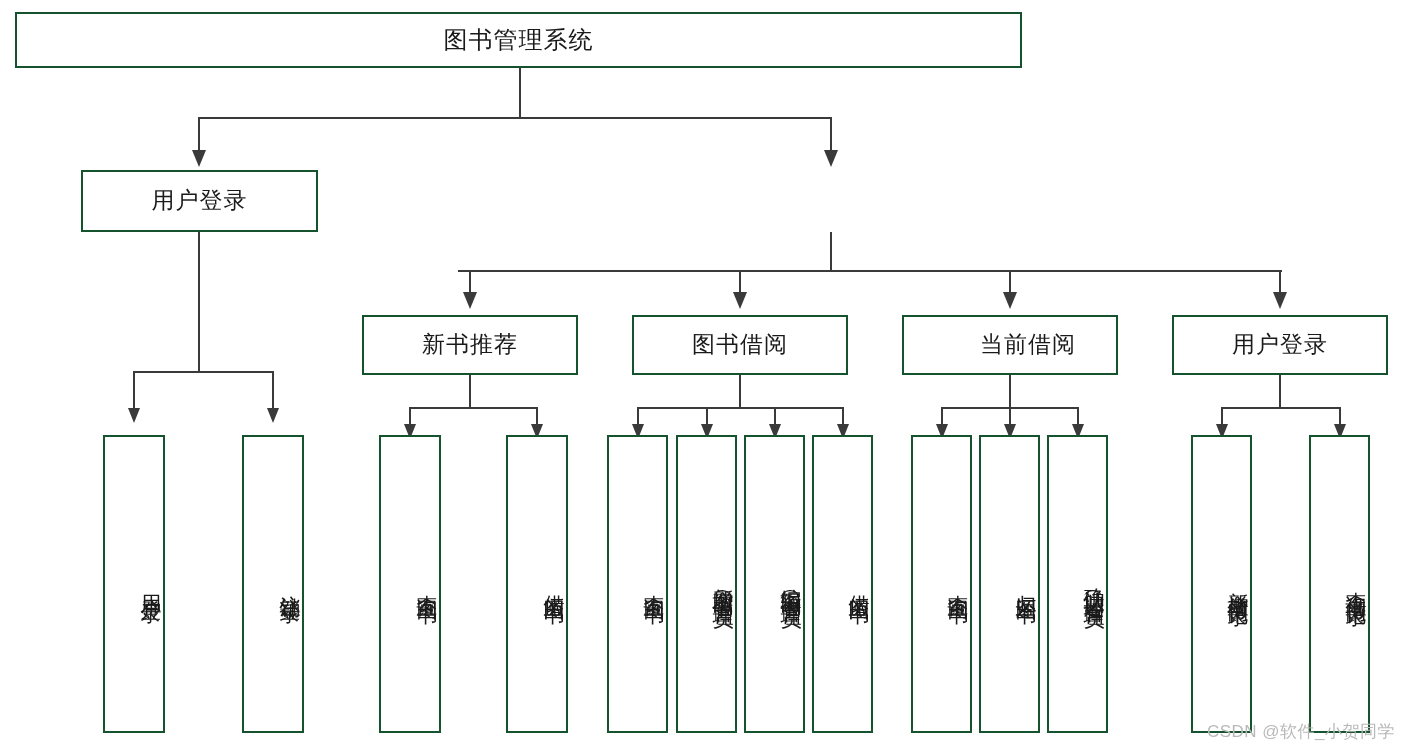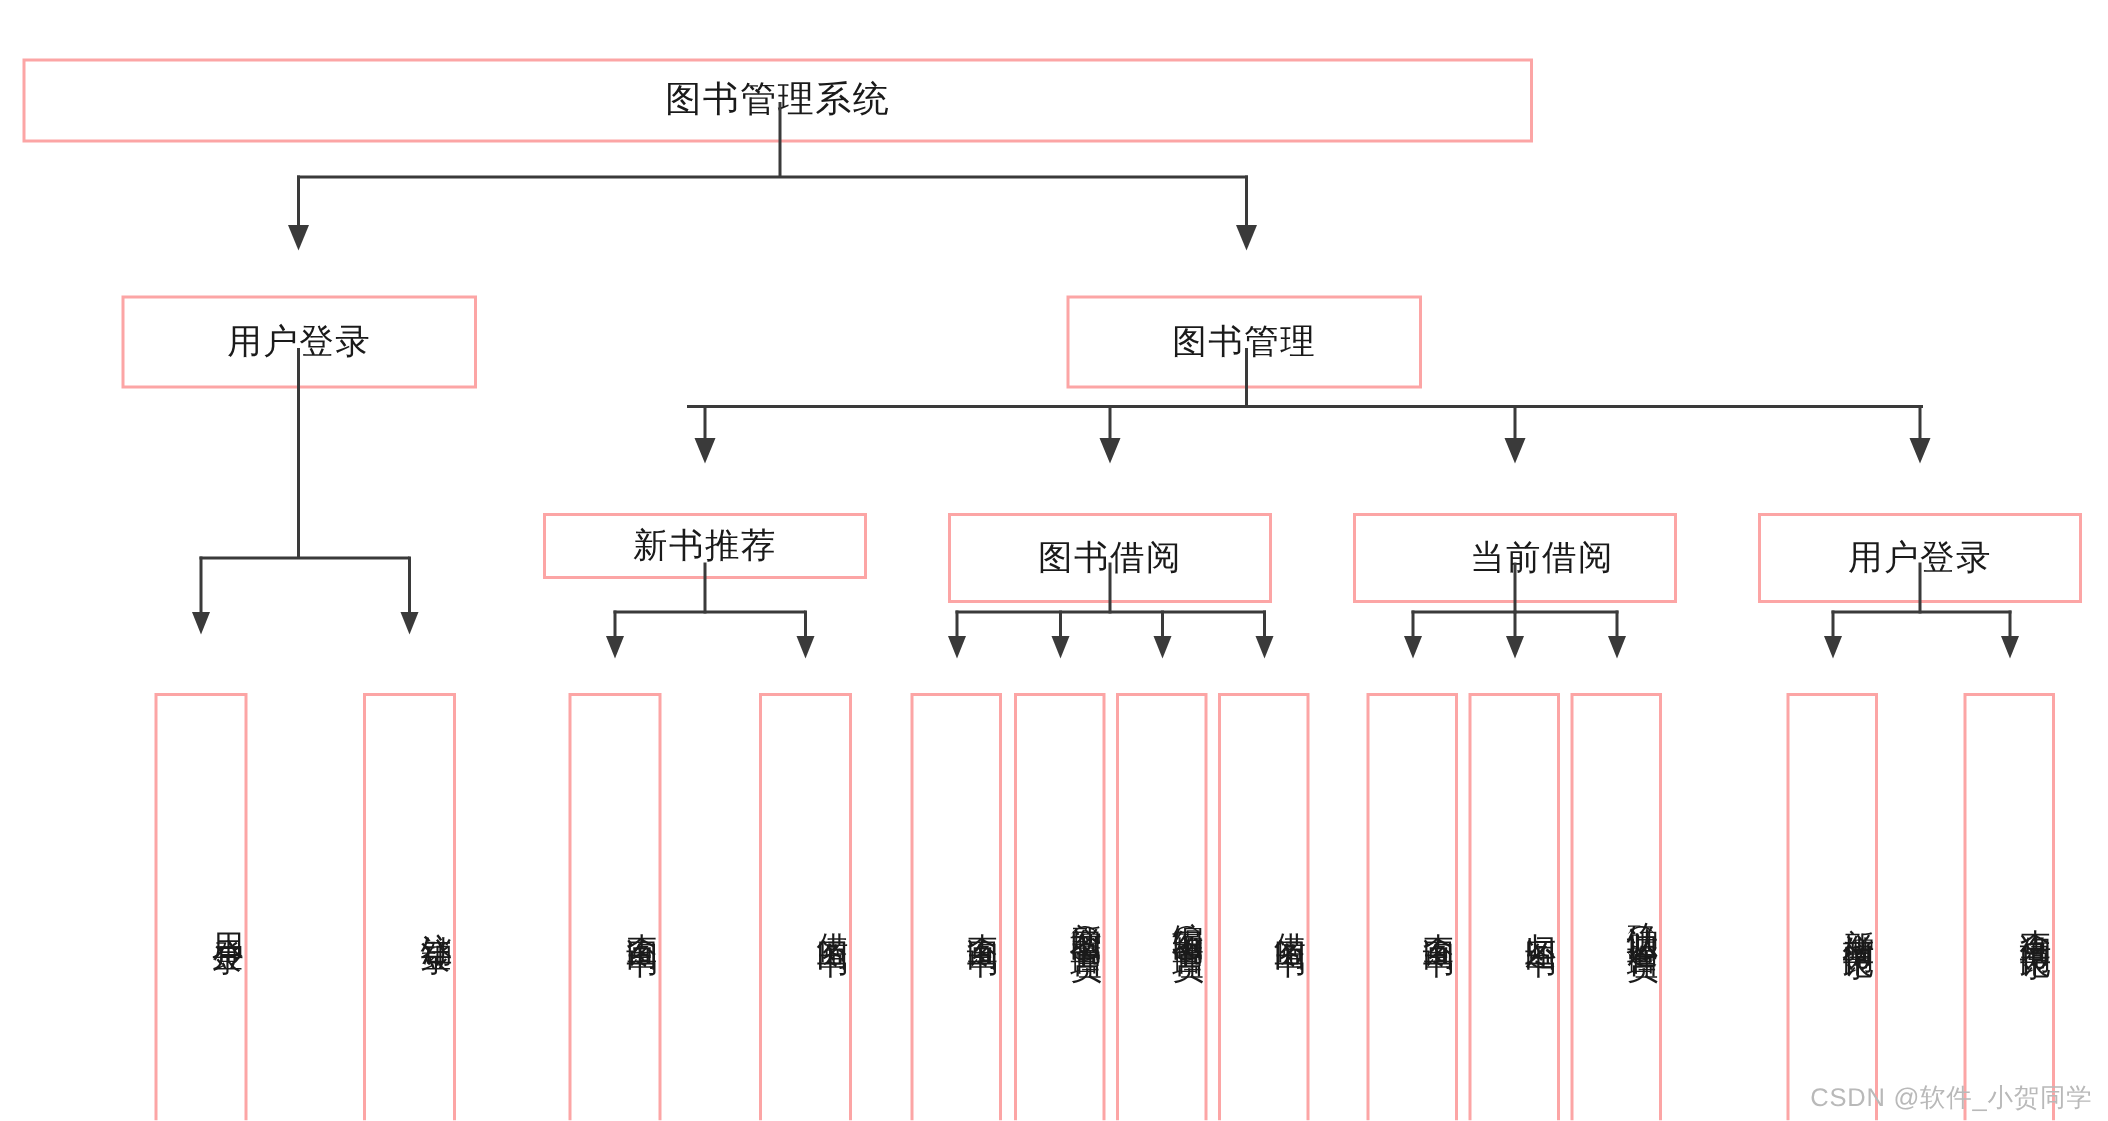--- a/index.html
+++ b/index.html
@@ -15,27 +15,26 @@
     position: relative;
     width: 1405px;
     height: 747px;
     background: #ffffff;
     overflow: hidden;
   }
   
   .node {
     position: absolute;
     box-sizing: border-box;
-    border: 2px solid #fca5a5;
+    border: 2px solid #14532d;
     background: #ffffff;
     display: flex;
     align-items: center;
     justify-content: center;
     color: #1a1a1a;
-    margin-top: 27px;
   }
   .node.horiz {
     font-size: 23px;
     letter-spacing: 1px;
     line-height: 1.1;
   }
   .node.root {
     font-size: 24px;
   }
   
@@ -100,43 +99,40 @@
   <div class="hline" style="left:198px; top:117px; width:634px;"></div>
 
   <div class="vline" style="left:198px; top:117px; height:36px;"></div>
   <div class="arrow" style="left:192px; top:150px;"></div>
   <div class="vline" style="left:830px; top:117px; height:36px;"></div>
   <div class="arrow" style="left:824px; top:150px;"></div>
 
   <div class="node horiz" style="left:81px; top:170px; width:237px; height:62px;">
     <span>用户登录</span>
   </div>
-  <div class="node horiz" style="left:711px; top:170px; width:237px; height:62px;">
-    <span>图书管理</span>
-  </div>
 
   <div class="vline" style="left:198px; top:232px; height:140px;"></div>
   <div class="hline" style="left:133px; top:371px; width:140px;"></div>
   <div class="vline" style="left:133px; top:371px; height:40px;"></div>
   <div class="arrow small" style="left:128px; top:408px;"></div>
   <div class="vline" style="left:272px; top:371px; height:40px;"></div>
   <div class="arrow small" style="left:267px; top:408px;"></div>
 
   <div class="vline" style="left:830px; top:232px; height:40px;"></div>
   <div class="hline" style="left:458px; top:270px; width:824px;"></div>
   <div class="vline" style="left:469px; top:270px; height:25px;"></div>
   <div class="arrow" style="left:463px; top:292px;"></div>
   <div class="vline" style="left:739px; top:270px; height:25px;"></div>
   <div class="arrow" style="left:733px; top:292px;"></div>
   <div class="vline" style="left:1009px; top:270px; height:25px;"></div>
   <div class="arrow" style="left:1003px; top:292px;"></div>
   <div class="vline" style="left:1279px; top:270px; height:25px;"></div>
   <div class="arrow" style="left:1273px; top:292px;"></div>
 
-  <div class="node horiz" style="left:362px; top:315px; width:216px; height:44px;">
+  <div class="node horiz" style="left:362px; top:315px; width:216px; height:60px;">
     <span>新书推荐</span>
   </div>
   <div class="node horiz" style="left:632px; top:315px; width:216px; height:60px;">
     <span>图书借阅</span>
   </div>
   <div class="node horiz" style="left:902px; top:315px; width:216px; height:60px;padding-left:36px;">
     <span>当前借阅</span>
   </div>
   <div class="node horiz" style="left:1172px; top:315px; width:216px; height:60px;">
     <span>用户登录</span>

